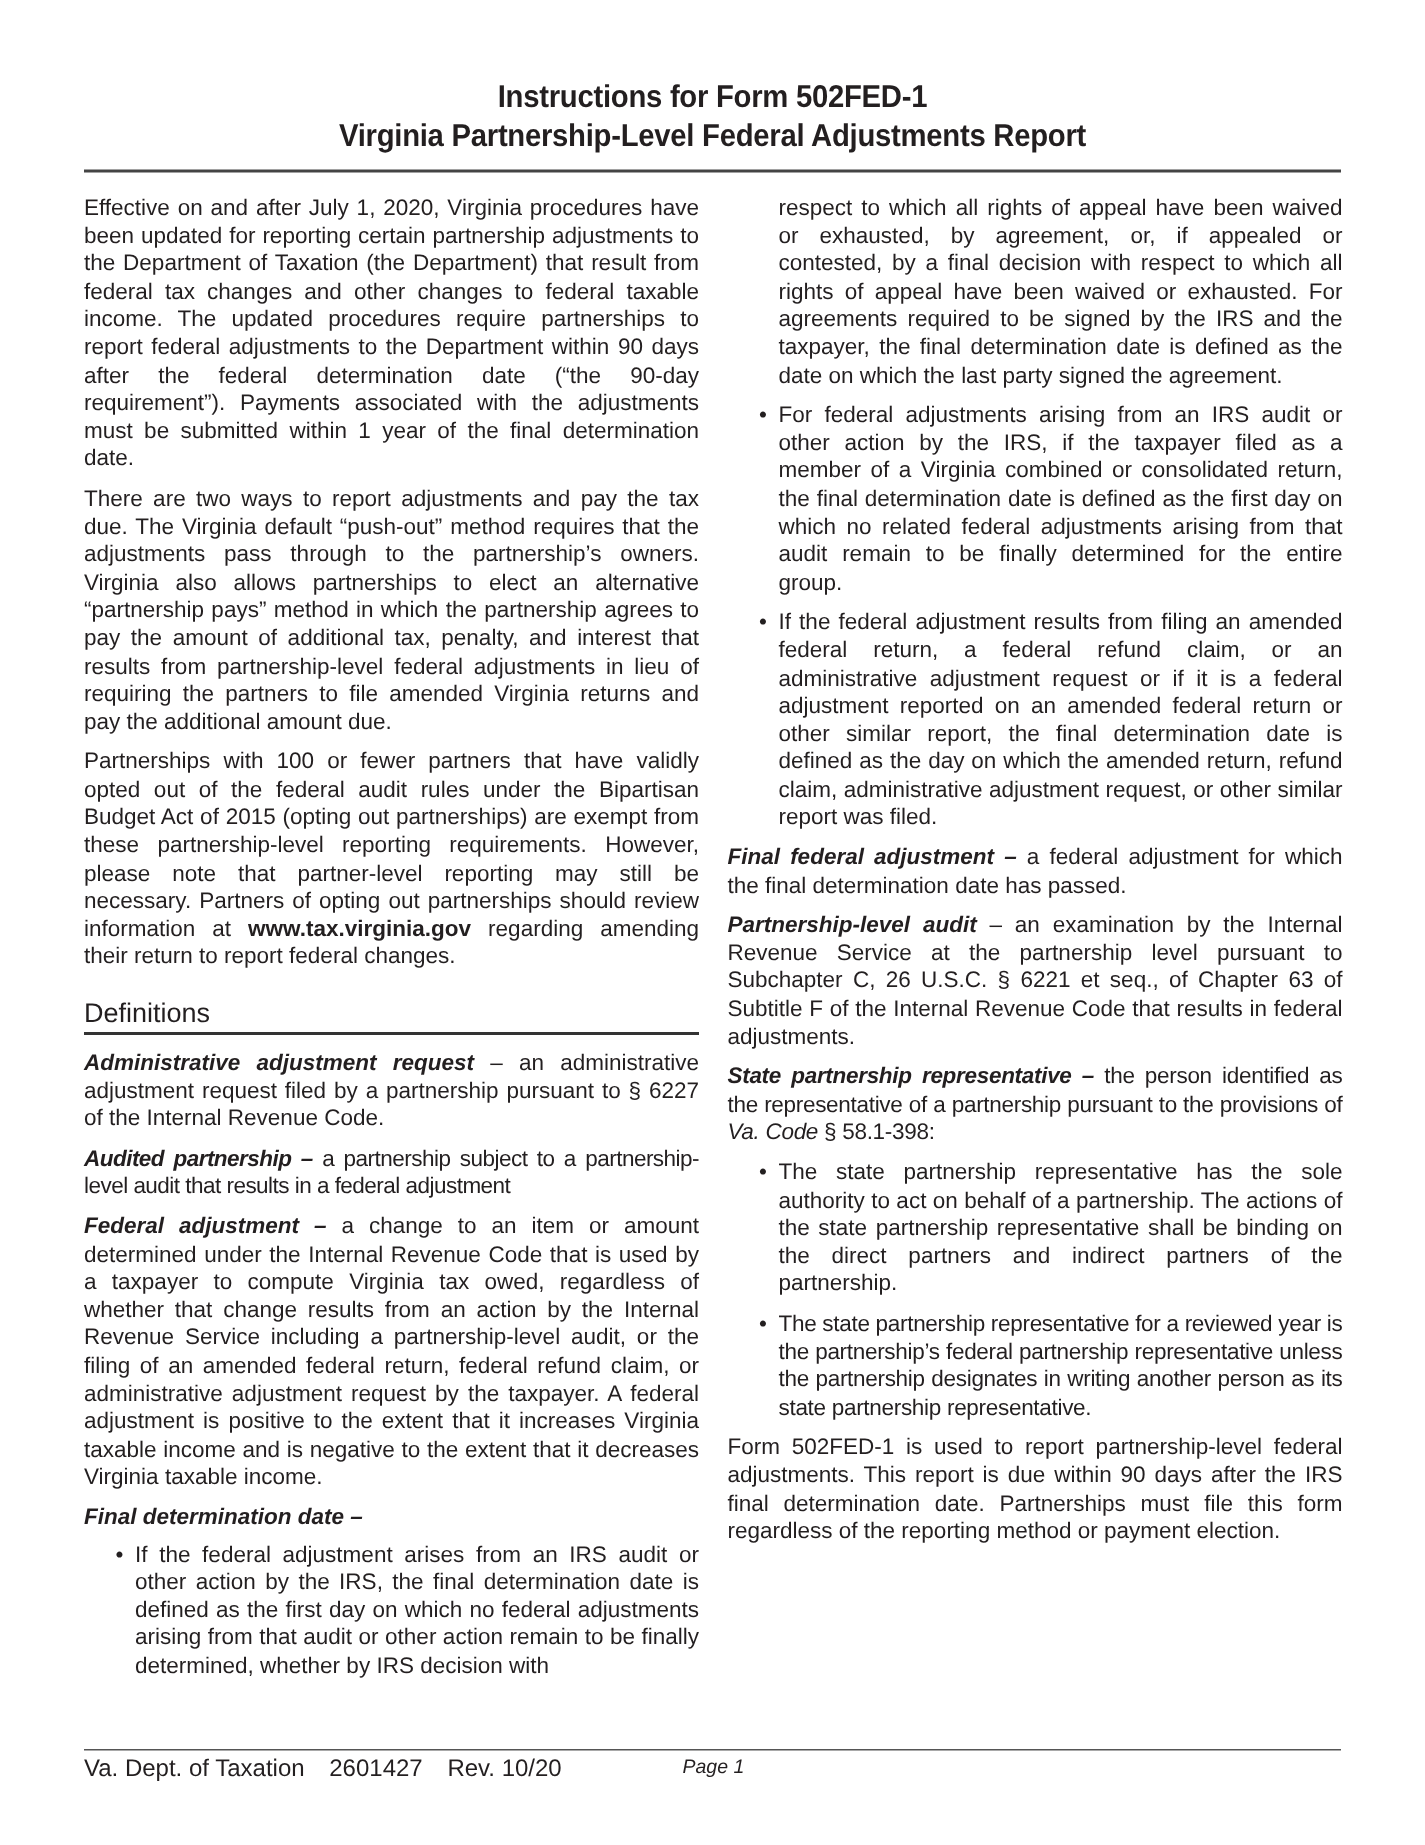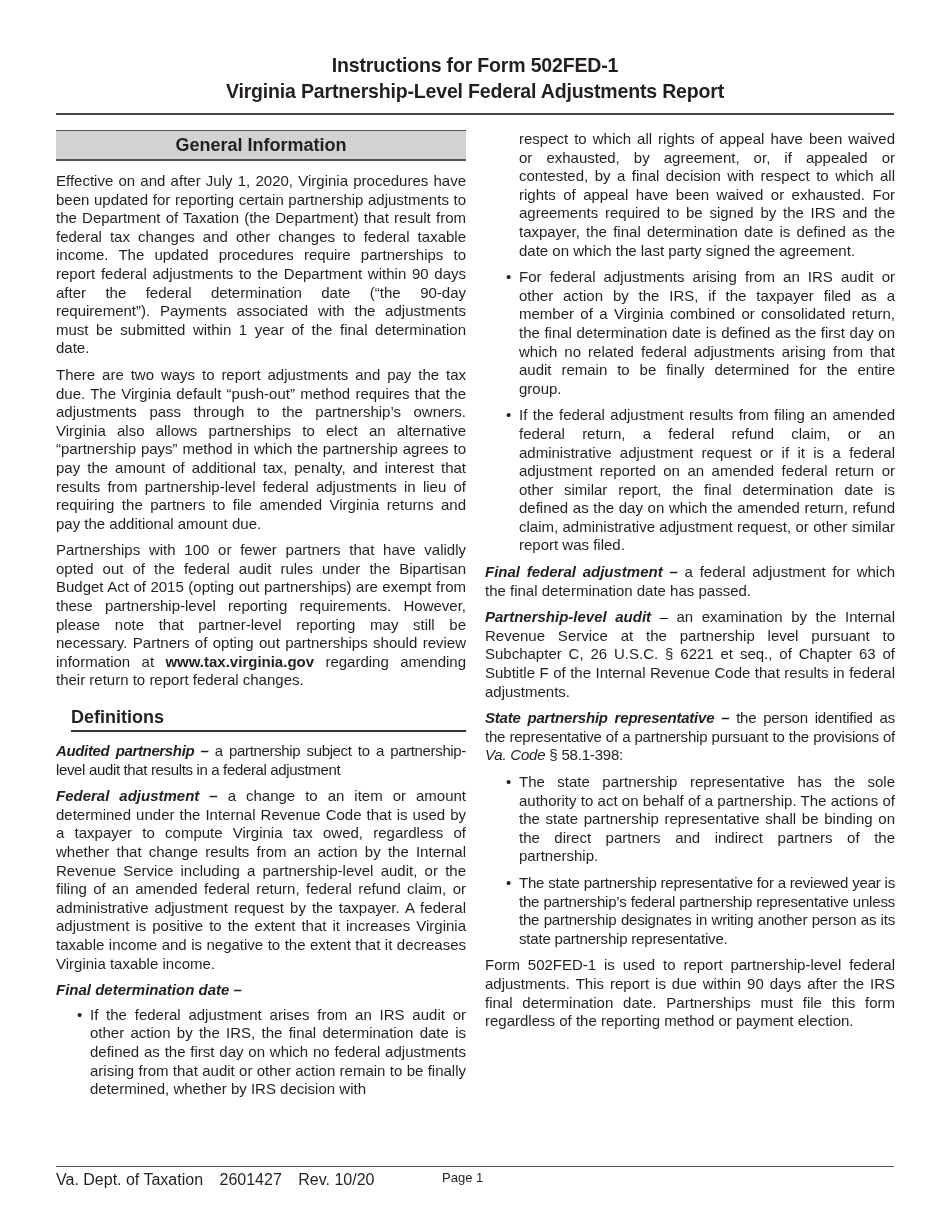--- a/index.html
+++ b/index.html
@@ -4,51 +4,51 @@
 <style>
   html, body { margin: 0; padding: 0; background: #ffffff; }
   body { width: 950px; height: 1230px; position: relative; overflow: hidden; color: #231f20; font-family: "Liberation Sans", sans-serif; }
   .title { position: absolute; left: 0; top: 52px; width: 950px; text-align: center; font-size: 21px; font-weight: bold; line-height: 26px; letter-spacing: -0.2px; transform: scaleX(0.93); transform-origin: center; }
   .title-rule { position: absolute; left: 56px; top: 113px; width: 838px; height: 2px; background: #444; }
   .col { position: absolute; top: 130px; width: 410px; font-size: 15px; line-height: 18.6px; }
   .col.left { left: 56px; }
   .col.right { left: 485px; }
   p { margin: 0 0 8px 0; text-align: justify; }
   .gi-box { background: #d2d2d2; border-top: 1px solid #555; border-bottom: 2px solid #555; height: 28px; text-align: center; font-weight: bold; font-size: 18px; line-height: 28px; margin: 0 0 11px 0; }
-  .sec-h { font-weight: bold; font-size: 18px; line-height: 22px; border-bottom: 2px solid #333; padding-bottom: 2px; margin: 16px 0 10px 15px; }
+  .sec-h { font-weight: normal; font-size: 18px; line-height: 22px; border-bottom: 2px solid #333; padding-bottom: 2px; margin: 16px 0 10px 0; }
   .sub-h { font-weight: bold; font-size: 17px; line-height: 22px; margin: 10px 0 5px 0; }
   .term { font-weight: bold; font-style: italic; }
   .it { font-style: italic; }
   .b { font-weight: bold; }
   ul { margin: 0 0 8px 0; padding: 0; list-style: none; }
   li { position: relative; padding-left: 34px; margin-bottom: 8px; text-align: justify; }
   li .bullet { position: absolute; left: 21px; top: 0; }
   .cont { padding-left: 34px; }
   .footer-rule { position: absolute; left: 56px; top: 1166px; width: 838px; height: 1px; background: #555; }
   .footer-left { position: absolute; left: 56px; top: 1171px; font-size: 16px; }
   .footer-left span { margin-right: 12px; }
-  .footer-page { position: absolute; left: 442px; top: 1170px; font-size: 13px; }
+  .footer-page { position: absolute; left: 455px; top: 1170px; font-size: 13px; font-style: italic; }
 </style>
 </head>
 <body>
 
 <div class="title">
   <div>Instructions for Form 502FED-1</div>
   <div>Virginia Partnership-Level Federal Adjustments Report</div>
 </div>
 <div class="title-rule"></div>
 
 <div class="col left">
-  <div class="gi-box">General Information</div>
   <p>Effective on and after July 1, 2020, Virginia procedures have been updated for reporting certain partnership adjustments to the Department of Taxation (the Department) that result from federal tax changes and other changes to federal taxable income. The updated procedures require partnerships to report federal adjustments to the Department within 90 days after the federal determination date (“the 90-day requirement”). Payments associated with the adjustments must be submitted within 1 year of the final determination date.</p>
   <p>There are two ways to report adjustments and pay the tax due. The Virginia default “push-out” method requires that the adjustments pass through to the partnership’s owners. Virginia also allows partnerships to elect an alternative “partnership pays” method in which the partnership agrees to pay the amount of additional tax, penalty, and interest that results from partnership-level federal adjustments in lieu of requiring the partners to file amended Virginia returns and pay the additional amount due.</p>
   <p><span>Partnerships with 100 or fewer partners that have validly opted out of the federal audit rules under the Bipartisan Budget Act of 2015 (opting out partnerships) are exempt from these partnership-level reporting requirements. However, please note that partner-level reporting may still be necessary. Partners of opting out partnerships should review information at </span><span class="b">www.tax.virginia.gov</span><span> regarding amending their return to report federal changes.</span></p>
 
   <div class="sec-h">Definitions</div>
 
+  <p><span class="term">Administrative adjustment request</span><span> – an administrative adjustment request filed by a partnership pursuant to § 6227 of the Internal Revenue Code.</span></p>
   <p style="letter-spacing:-0.35px;"><span class="term">Audited partnership –</span><span> a partnership subject to a partnership-level audit that results in a federal adjustment</span></p>
   <p><span class="term">Federal adjustment –</span><span> a change to an item or amount determined under the Internal Revenue Code that is used by a taxpayer to compute Virginia tax owed, regardless of whether that change results from an action by the Internal Revenue Service including a partnership-level audit, or the filing of an amended federal return, federal refund claim, or administrative adjustment request by the taxpayer. A federal adjustment is positive to the extent that it increases Virginia taxable income and is negative to the extent that it decreases Virginia taxable income.</span></p>
   <p style="margin-bottom:6px;"><span class="term">Final determination date –</span></p>
   <ul>
     <li style="margin-bottom:0;"><span class="bullet">•</span><span>If the federal adjustment arises from an IRS audit or other action by the IRS, the final determination date is defined as the first day on which no federal adjustments arising from that audit or other action remain to be finally determined, whether by IRS decision with</span></li>
   </ul>
 </div>
 
 <div class="col right">
   <p class="cont">respect to which all rights of appeal have been waived or exhausted, by agreement, or, if appealed or contested, by a final decision with respect to which all rights of appeal have been waived or exhausted. For agreements required to be signed by the IRS and the taxpayer, the final determination date is defined as the date on which the last party signed the agreement.</p>

